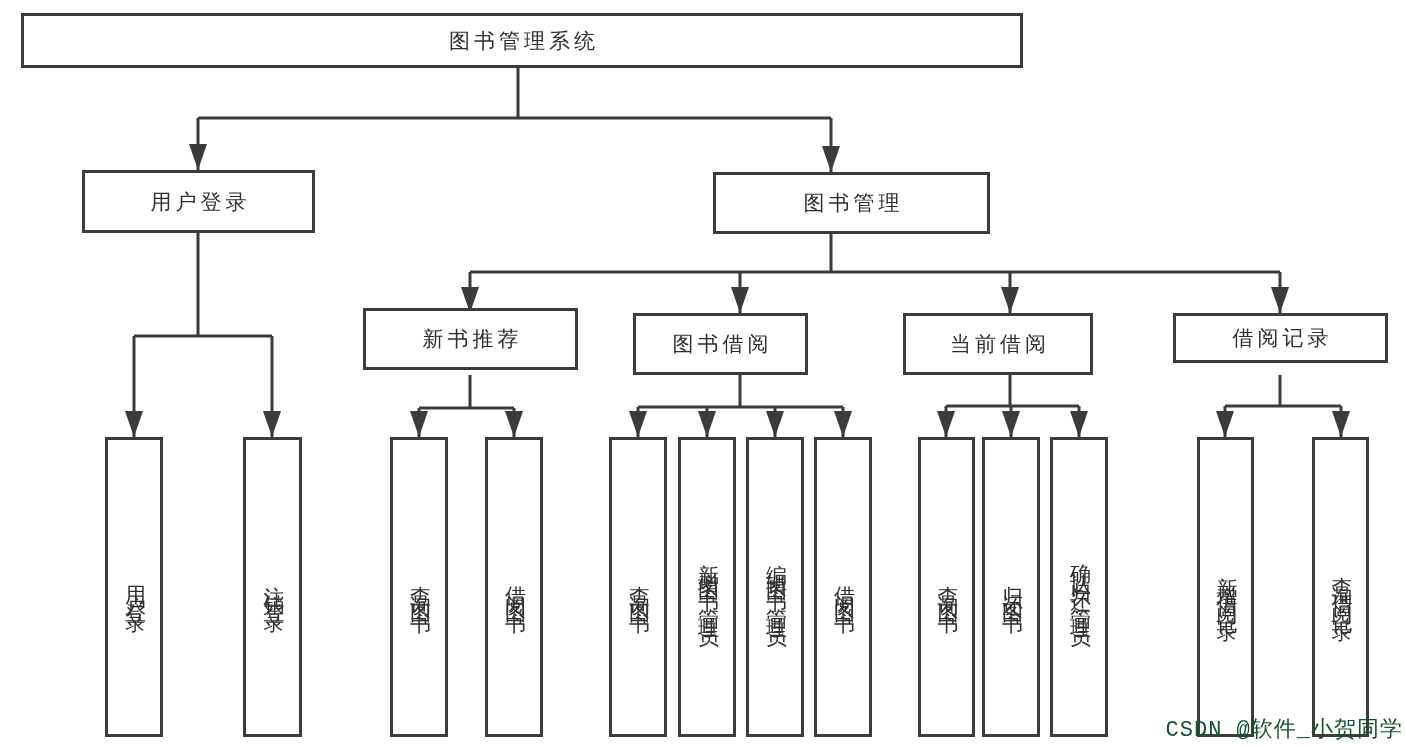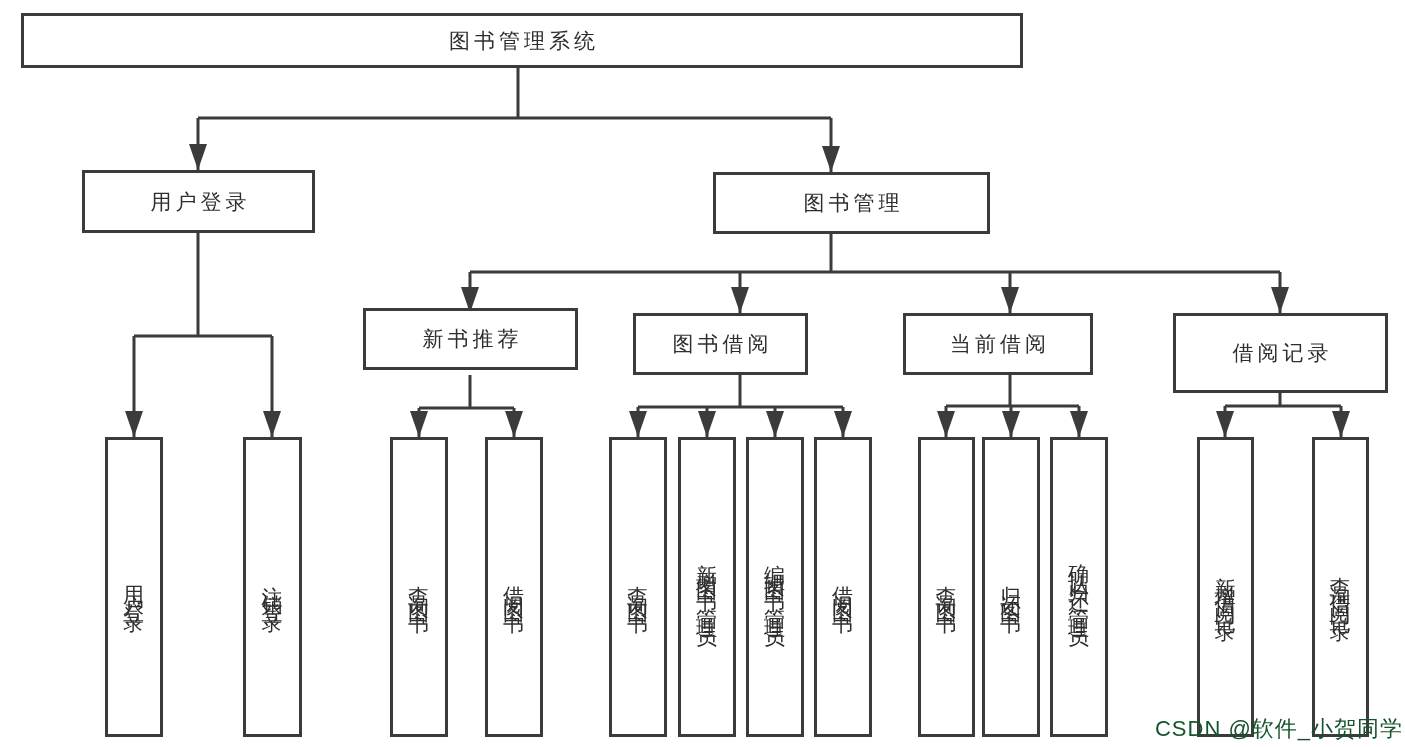--- a/index.html
+++ b/index.html
@@ -1,20 +1,20 @@
 <!DOCTYPE html>
 <html><head>
 <meta charset="utf-8">
 <style>
   html,body{margin:0;padding:0;background:#fff;}
   #canvas{
     position:relative;
     width:1405px;height:747px;
     background:#ffffff;
-    font-family:Liberation Sans, sans-serif;
+    font-family:Liberation Mono, monospace;
     overflow:hidden;
   }
   #connectors{position:absolute;left:0;top:0;width:1405px;height:747px;z-index:1;}
   .node{
     position:absolute;
     box-sizing:border-box;
     border:3px solid #3b3b3b;
     background:#ffffff;
     display:flex;
     align-items:center;
@@ -106,21 +106,21 @@
 
   <div class="node" style="left:363px;top:308px;width:215px;height:62px">
     <span class="hlabel">新书推荐</span>
   </div>
   <div class="node" style="left:633px;top:313px;width:175px;height:62px">
     <span class="hlabel">图书借阅</span>
   </div>
   <div class="node" style="left:903px;top:313px;width:190px;height:62px">
     <span class="hlabel">当前借阅</span>
   </div>
-  <div class="node" style="left:1173px;top:313px;width:215px;height:80px">
+  <div class="node" style="left:1173px;top:313px;width:215px;height:50px">
     <span class="hlabel">借阅记录</span>
   </div>
 
   <div class="node" style="left:105px;top:437px;width:58px;height:300px">
     <span class="vlabel">用户登录</span>
   </div>
   <div class="node" style="left:243px;top:437px;width:59px;height:300px">
     <span class="vlabel">注销登录</span>
   </div>
 

